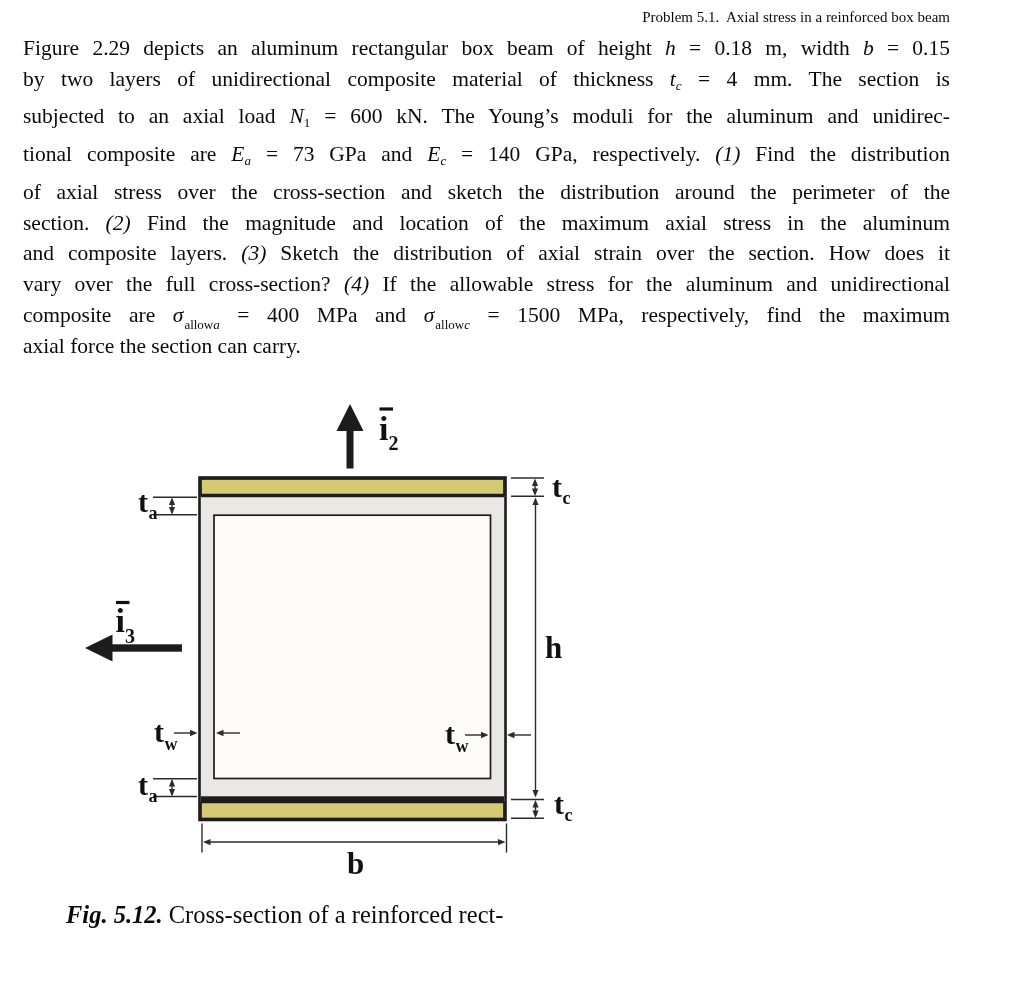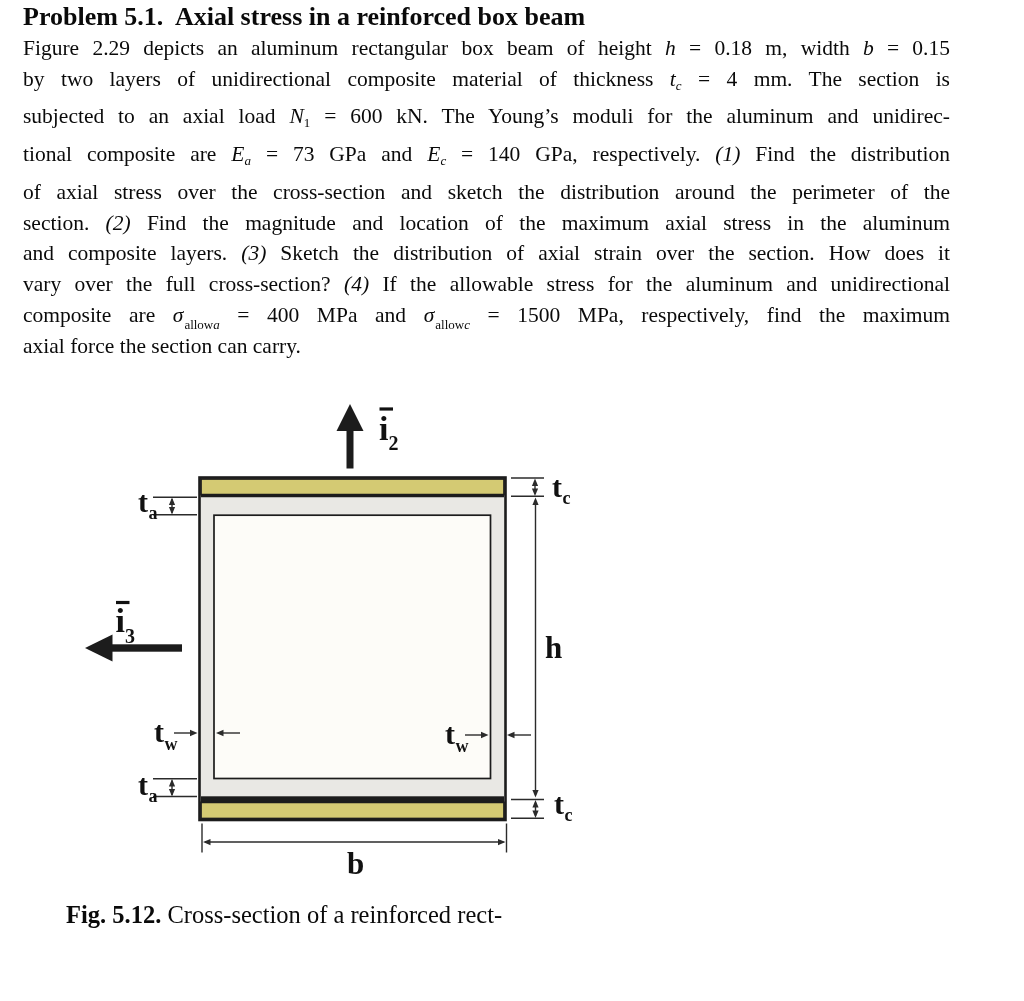--- a/index.html
+++ b/index.html
@@ -1,37 +1,37 @@
 <!DOCTYPE html>
 <html><head>
 <meta charset="utf-8">
 <style>
   html,body{margin:0;padding:0;background:#ffffff;}
   .page{position:relative;width:1024px;height:1001px;background:#ffffff;overflow:hidden;
         font-family:"Liberation Serif","DejaVu Serif",serif;color:#0a0a0a;}
   .textblock{position:absolute;left:23px;top:1px;width:927px;}
-  .title{font-size:26px;font-weight:700;line-height:32px;white-space:nowrap;}
+  .title{font-size:15px;font-weight:400;line-height:32px;white-space:nowrap;text-align:right;}
   .tline{font-size:21.5px;line-height:30.7px;text-align:justify;text-align-last:justify;}
   .tline-last{text-align-last:left;font-family:Liberation Serif, serif;}
   .it{font-style:italic;}
   .sb{font-size:13px;vertical-align:-4px;}
   .stack{display:inline-flex;flex-direction:row;align-items:flex-start;
          vertical-align:-7px;line-height:1;margin-left:1px;}
   .stk-sup{font-size:13px;line-height:12px;font-style:normal;}
   .stk-sub{font-size:13px;line-height:12px;font-style:italic;}
   .figure{position:absolute;left:60px;top:390px;width:560px;height:500px;}
   .dimline{stroke:#2b2b2b;stroke-width:1.4;fill:none;}
   .dimhead{fill:#2b2b2b;stroke:none;}
   .dlab{font-family:"Liberation Serif",serif;font-weight:700;font-size:30px;fill:#111;}
   .dsub{font-family:"Liberation Serif",serif;font-weight:700;font-size:18px;fill:#111;}
   .blab{font-family:"Liberation Serif",serif;font-weight:700;font-size:31px;fill:#111;}
   .ilab{font-family:"Liberation Serif",serif;font-weight:700;font-size:34px;fill:#111;}
   .isub{font-family:"Liberation Serif",serif;font-weight:700;font-size:20px;fill:#111;}
   .caption{position:absolute;left:66px;top:899px;width:560px;font-size:24.5px;line-height:32px;}
-  .cap-bold{font-weight:700;}
+  .cap-bold{font-weight:700;font-style:italic;}
 </style>
 </head>
 <body>
 
 <div class="page">
 
   <div class="textblock">
     <div class="title">Problem 5.1.&nbsp; Axial stress in a reinforced box beam</div>
     <div id="problem-lines">
         <div class="tline"><span>Figure 2.29 depicts an aluminum rectangular box beam of height </span><span class="it">h</span><span> = 0.18 m, width </span><span class="it">b</span><span> = 0.15</span></div>

